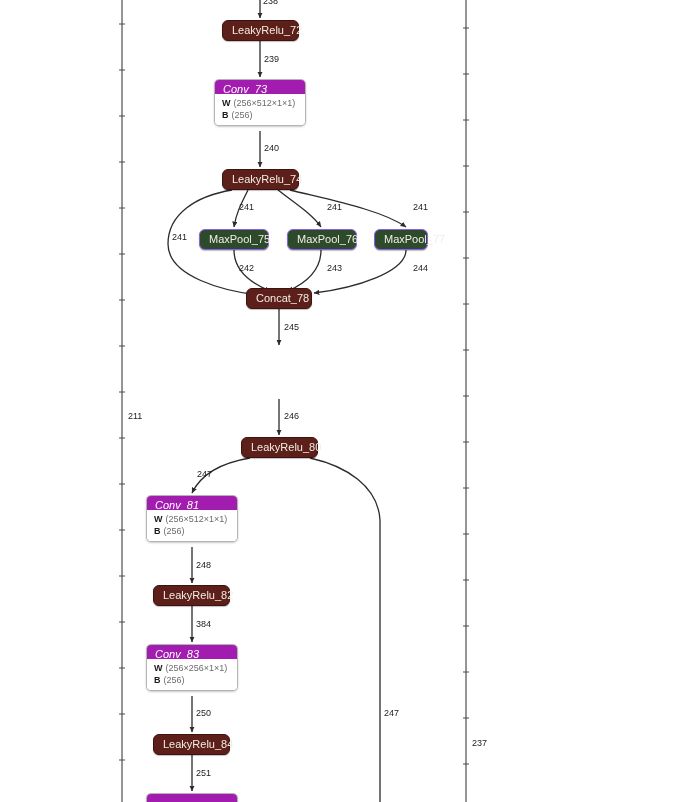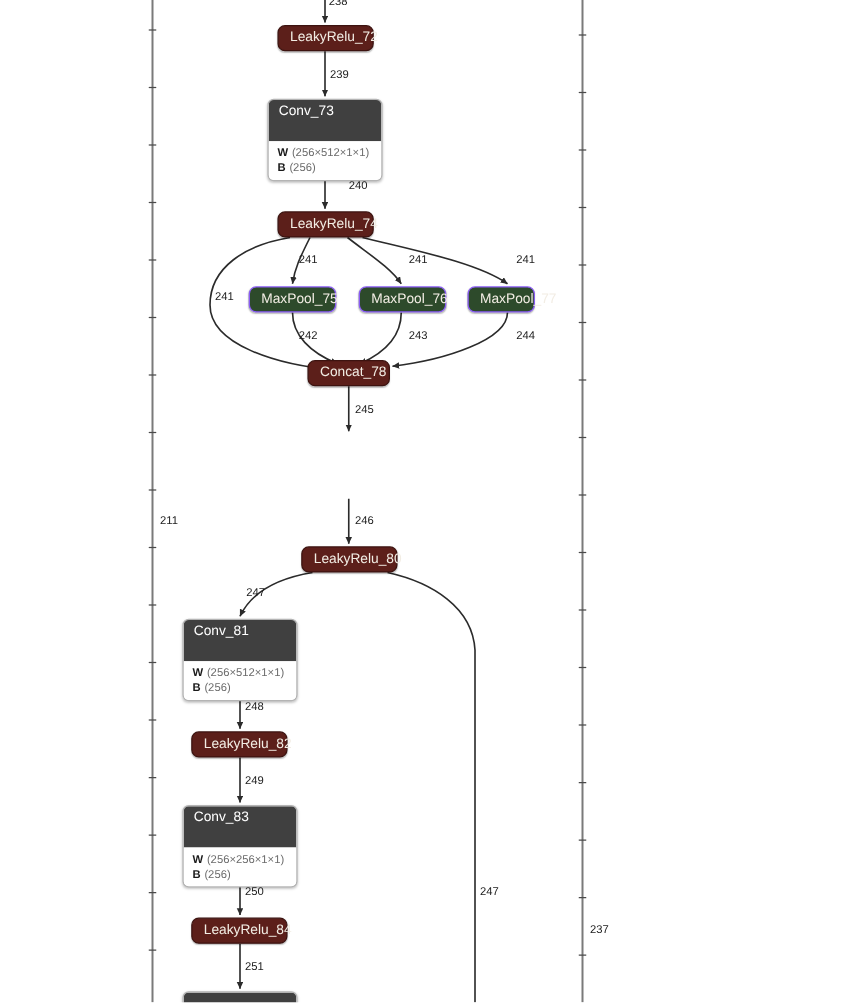--- a/index.html
+++ b/index.html
@@ -55,26 +55,27 @@
   }
   
   .node-box {
     border-radius: 5px;
     background: #ffffff;
     border: 1px solid #b4b4b4;
     box-shadow: 0 1px 2px rgba(0,0,0,0.22);
     overflow: hidden;
   }
   .node-box .hdr {
-    background: #404040;
+    background: #a21caf;
     color: #ffffff;
     font-size: 11px;
     line-height: 18px;
-    height: 33px;
+    height: 14px;
     padding: 0 8px;
+    font-style: italic;
   }
   .node-box .body {
     padding: 3px 7px 4px 7px;
     background: #ffffff;
   }
   .node-box .prow {
     font-size: 9px;
     line-height: 12px;
     color: #6b6b6b;
     white-space: nowrap;
@@ -247,32 +248,32 @@
   <div class="node node-pill" style="left:153px; top:734px; width:77px;">
     <span>LeakyRelu_84</span>
   </div>
 
   <div class="node node-box" style="left:146px; top:793px; width:92px;">
     <div class="hdr"></div>
   </div>
 
   <div class="edge-label" style="left:263px; top:-4px;">238</div>
   <div class="edge-label" style="left:264px; top:54px;">239</div>
-  <div class="edge-label" style="left:279px; top:143px;">240</div>
+  <div class="edge-label" style="left:264px; top:143px;">240</div>
   <div class="edge-label" style="left:172px; top:232px;">241</div>
   <div class="edge-label" style="left:239px; top:202px;">241</div>
   <div class="edge-label" style="left:327px; top:202px;">241</div>
   <div class="edge-label" style="left:413px; top:202px;">241</div>
   <div class="edge-label" style="left:239px; top:263px;">242</div>
   <div class="edge-label" style="left:327px; top:263px;">243</div>
   <div class="edge-label" style="left:413px; top:263px;">244</div>
   <div class="edge-label" style="left:284px; top:322px;">245</div>
   <div class="edge-label" style="left:284px; top:411px;">246</div>
   <div class="edge-label" style="left:197px; top:469px;">247</div>
   <div class="edge-label" style="left:384px; top:708px;">247</div>
   <div class="edge-label" style="left:196px; top:560px;">248</div>
-  <div class="edge-label" style="left:196px; top:619px;">249</div>
+  <div class="edge-label" style="left:196px; top:619px;">384</div>
   <div class="edge-label" style="left:196px; top:708px;">250</div>
   <div class="edge-label" style="left:196px; top:768px;">251</div>
   <div class="edge-label" style="left:128px; top:411px;">211</div>
   <div class="edge-label" style="left:472px; top:738px;">237</div>
 
 </div>
 
 </body></html>

